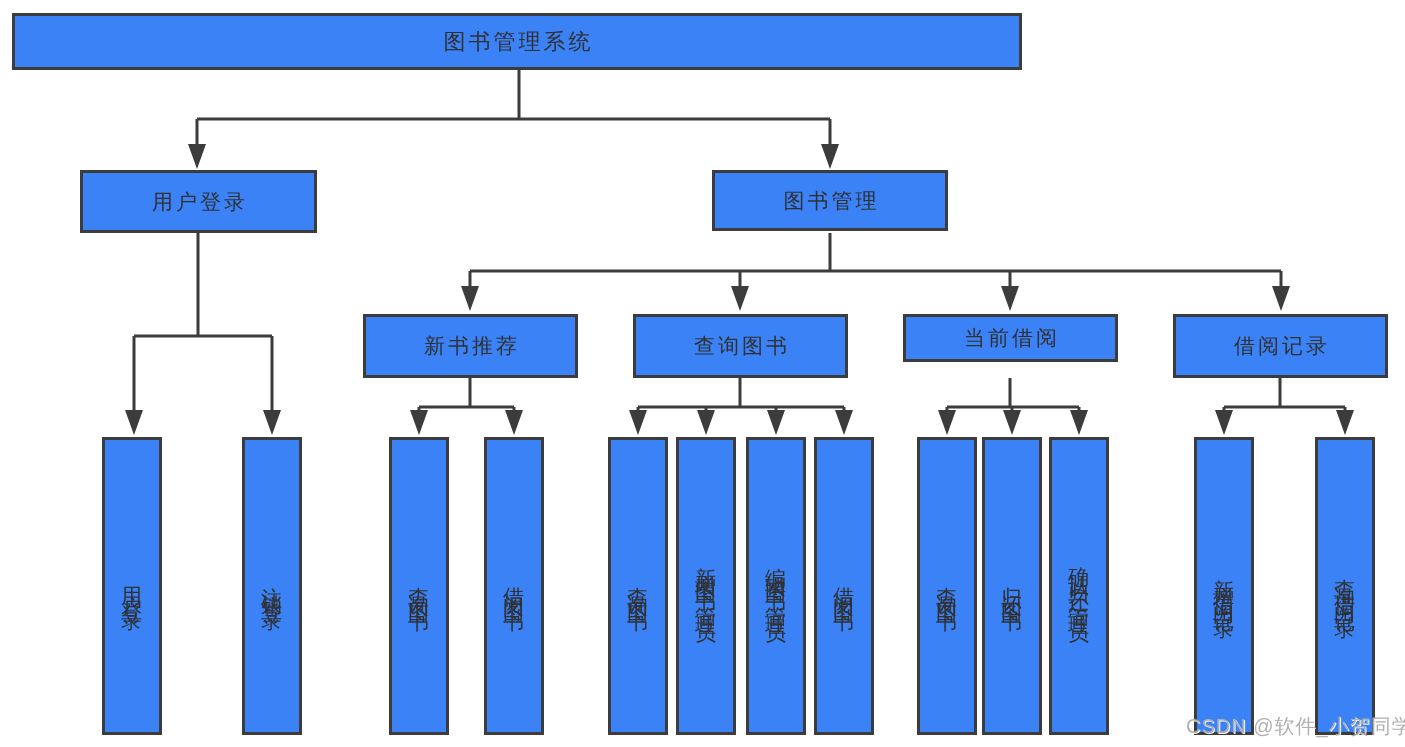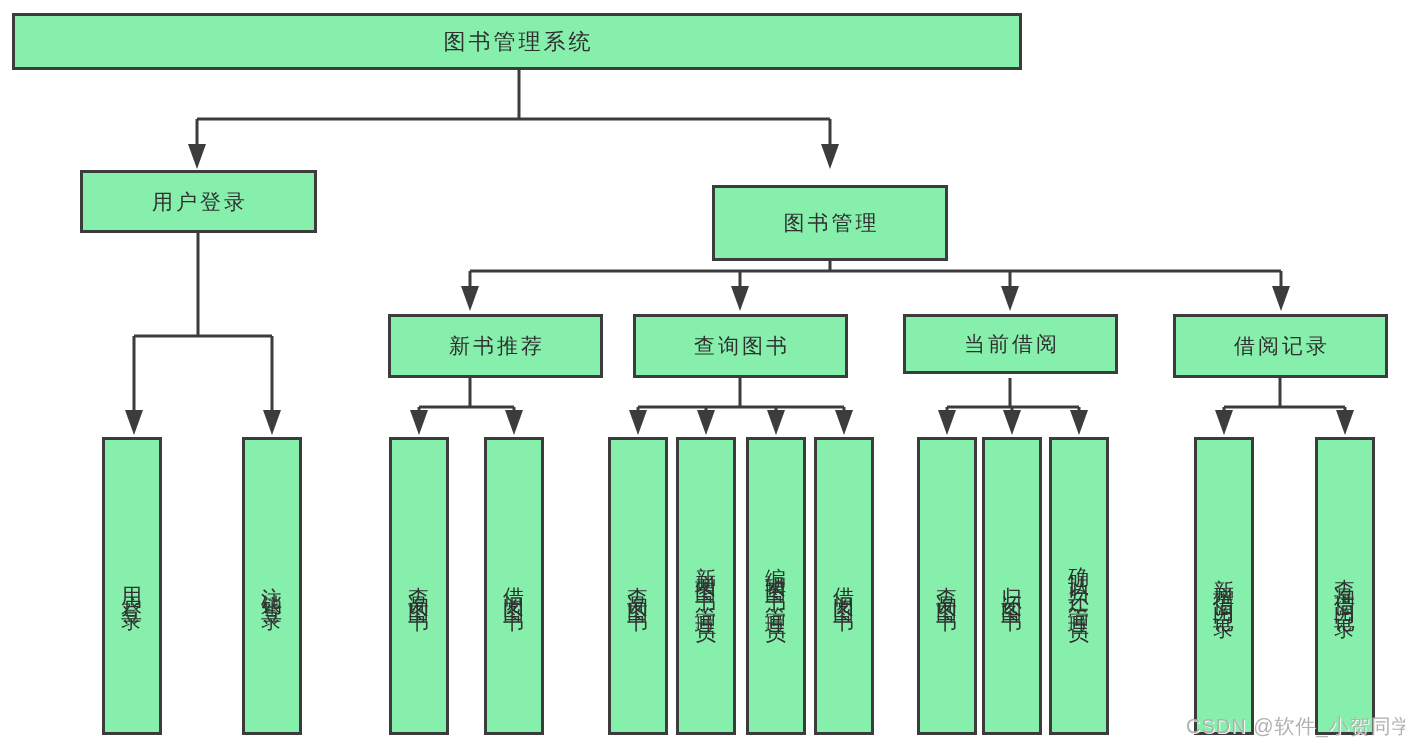--- a/index.html
+++ b/index.html
@@ -11,42 +11,42 @@
   html,body{margin:0;padding:0;background:var(--bg-color);}
   .canvas{
     position:relative;width:1405px;height:747px;background:var(--bg-color);
     font-family:"Liberation Sans","DejaVu Sans",sans-serif;
     color:var(--text-color);overflow:hidden;
   }
   .connector{position:absolute;left:0;top:0;width:1405px;height:747px;}
   .connector path{stroke:var(--line-color);stroke-width:3;fill:none;}
   .connector polygon{fill:var(--line-color);stroke:none;}
   .node{
-    position:absolute;box-sizing:border-box;background:#86efac;
+    position:absolute;box-sizing:border-box;background:#3b82f6;
     border:3px solid var(--line-color);
     display:flex;align-items:center;justify-content:center;
   }
   .h-node{font-size:21px;letter-spacing:3px;text-indent:3px;white-space:nowrap;}
   .root-node{font-size:22px;}
   .v-node span{
     writing-mode:vertical-rl;text-orientation:mixed;
     font-size:21px;letter-spacing:8px;line-height:1;
   }
   .watermark{
     position:absolute;left:1186px;top:713px;z-index:6;
     font-size:20px;letter-spacing:1px;color:var(--watermark-color);
     text-shadow:1px 1px 0 rgba(255,255,255,0.9);white-space:nowrap;
   }
   
   #n-root{left:12px;top:13px;width:1010px;height:57px;}
   #n-user-login{left:80px;top:170px;width:237px;height:63px;}
-  #n-book-mgmt{left:712px;top:170px;width:236px;height:76px;margin-top:15px;}
-  #n-new-book{left:363px;top:314px;width:215px;height:64px;margin-left:25px;}
+  #n-book-mgmt{left:712px;top:170px;width:236px;height:61px;}
+  #n-new-book{left:363px;top:314px;width:215px;height:64px;}
   #n-book-borrow{left:633px;top:314px;width:215px;height:64px;}
-  #n-cur-borrow{left:903px;top:314px;width:215px;height:60px;}
+  #n-cur-borrow{left:903px;top:314px;width:215px;height:48px;}
   #n-borrow-rec{left:1173px;top:314px;width:215px;height:64px;}
   .leaf{top:437px;width:60px;height:298px;}
   #l-user-login{left:102px;}
   #l-logout{left:242px;}
   #l-query-1{left:389px;}
   #l-borrow-1{left:484px;}
   #l-query-2{left:608px;}
   #l-add-book{left:676px;}
   #l-edit-book{left:746px;}
   #l-borrow-2{left:814px;}

